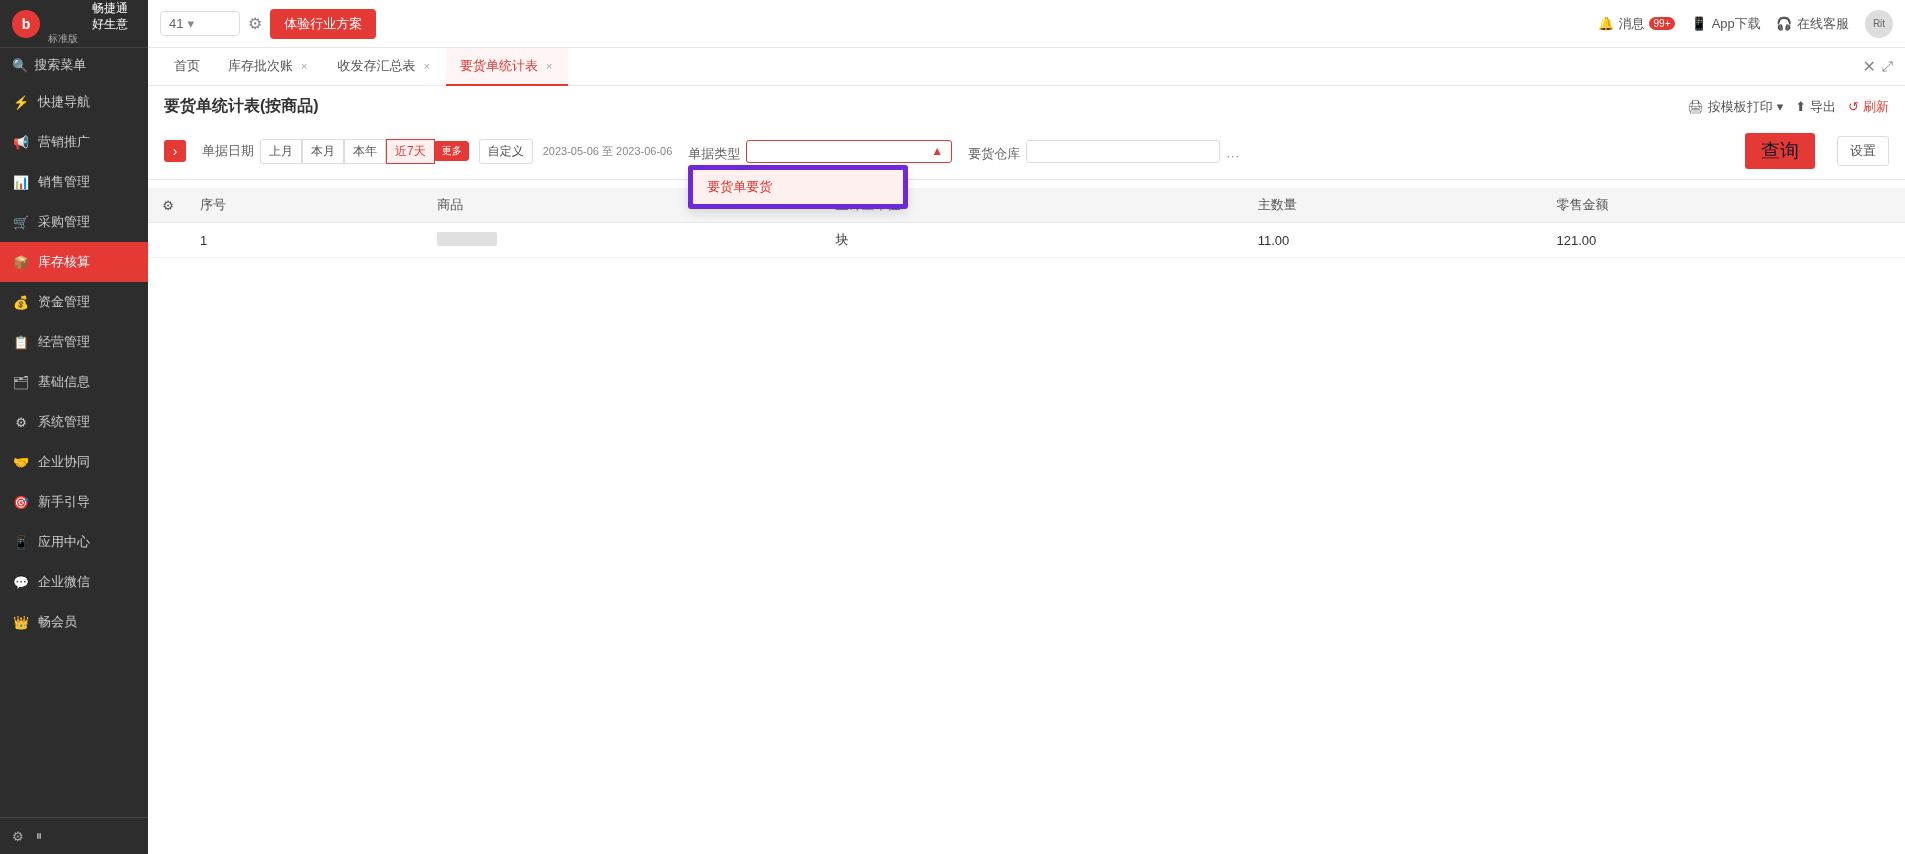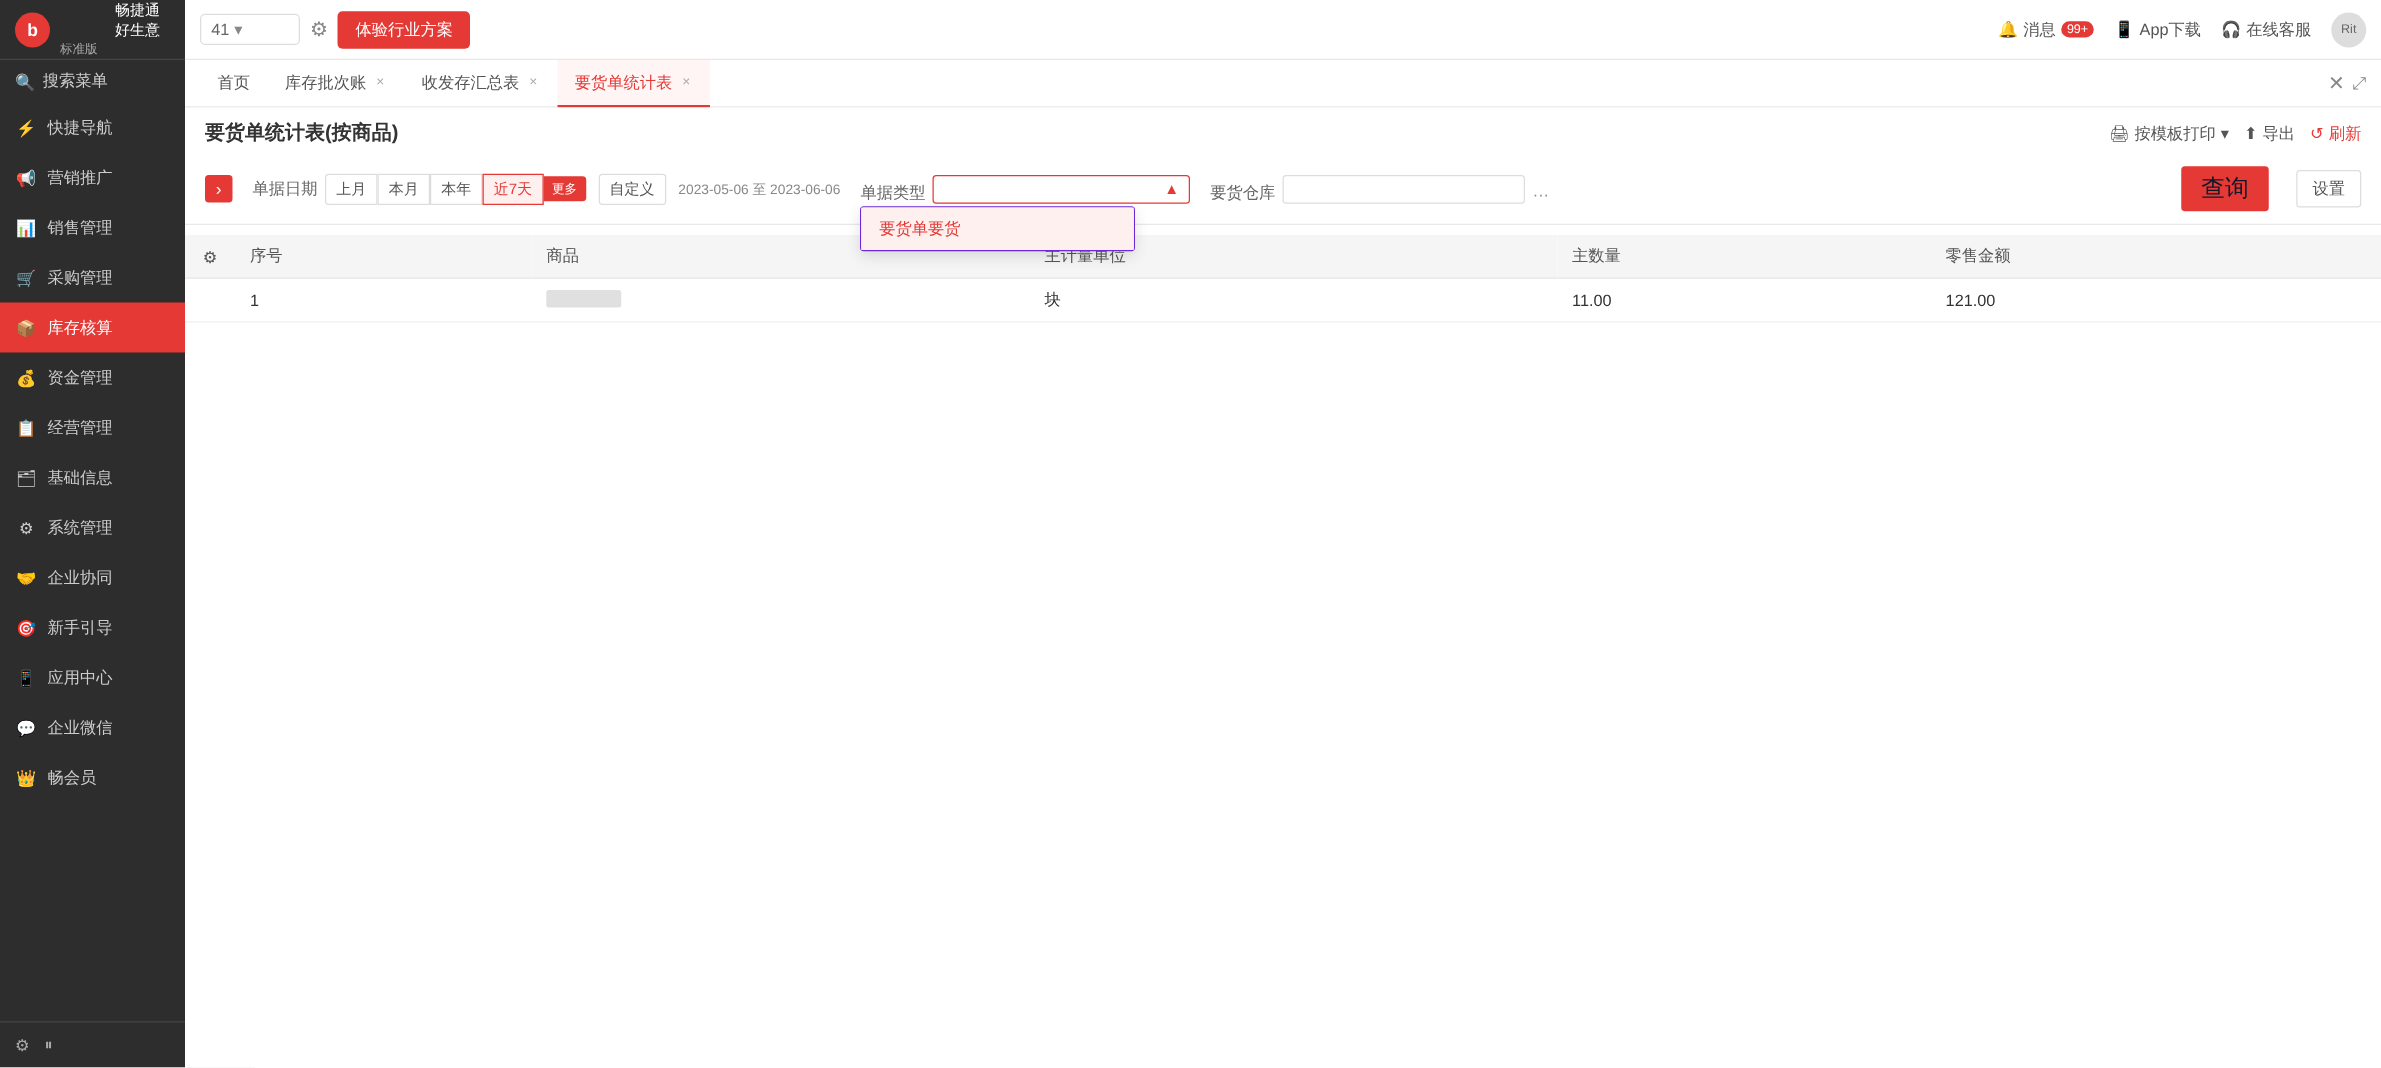--- a/index.html
+++ b/index.html
@@ -407,21 +407,21 @@
       position: relative;
       align-items: flex-end;
     }
 
     .dropdown-outer {
       position: absolute;
       top: calc(100% + 2px);
       left: 0;
       width: 220px;
       background: #fff;
-      border: 1px solid #6d28d9;
+      border: 5px solid #6d28d9;
       border-radius: 3px;
       box-shadow: 0 4px 12px rgba(0,0,0,0.12);
       z-index: 200;
     }
   </style>
 </head>
 <body>
 
 <div class="sidebar">
   <div class="sidebar-logo">

